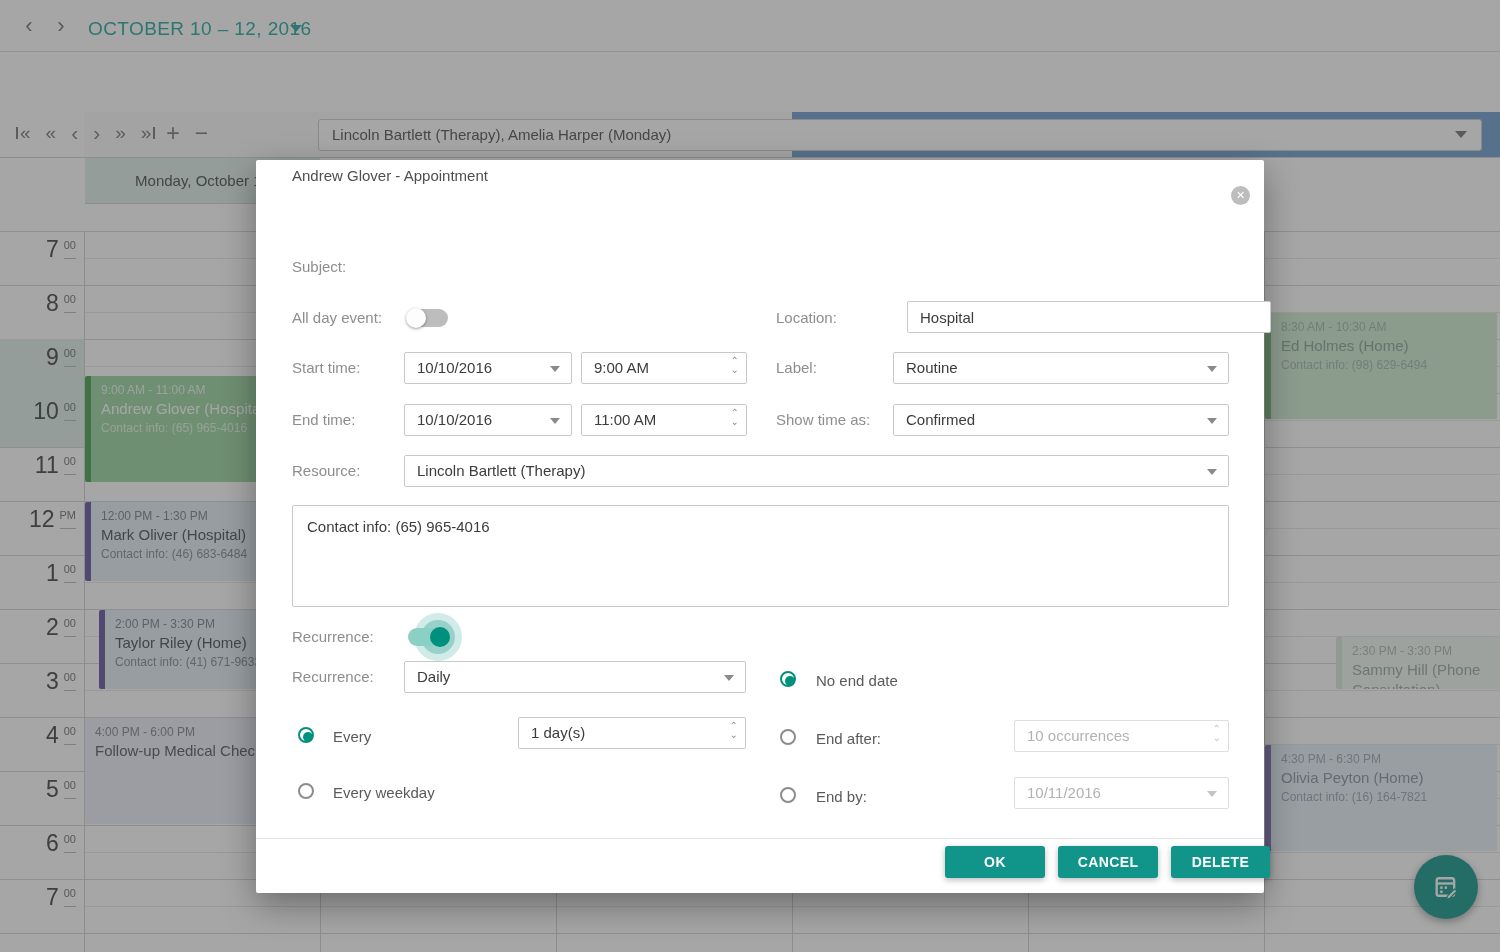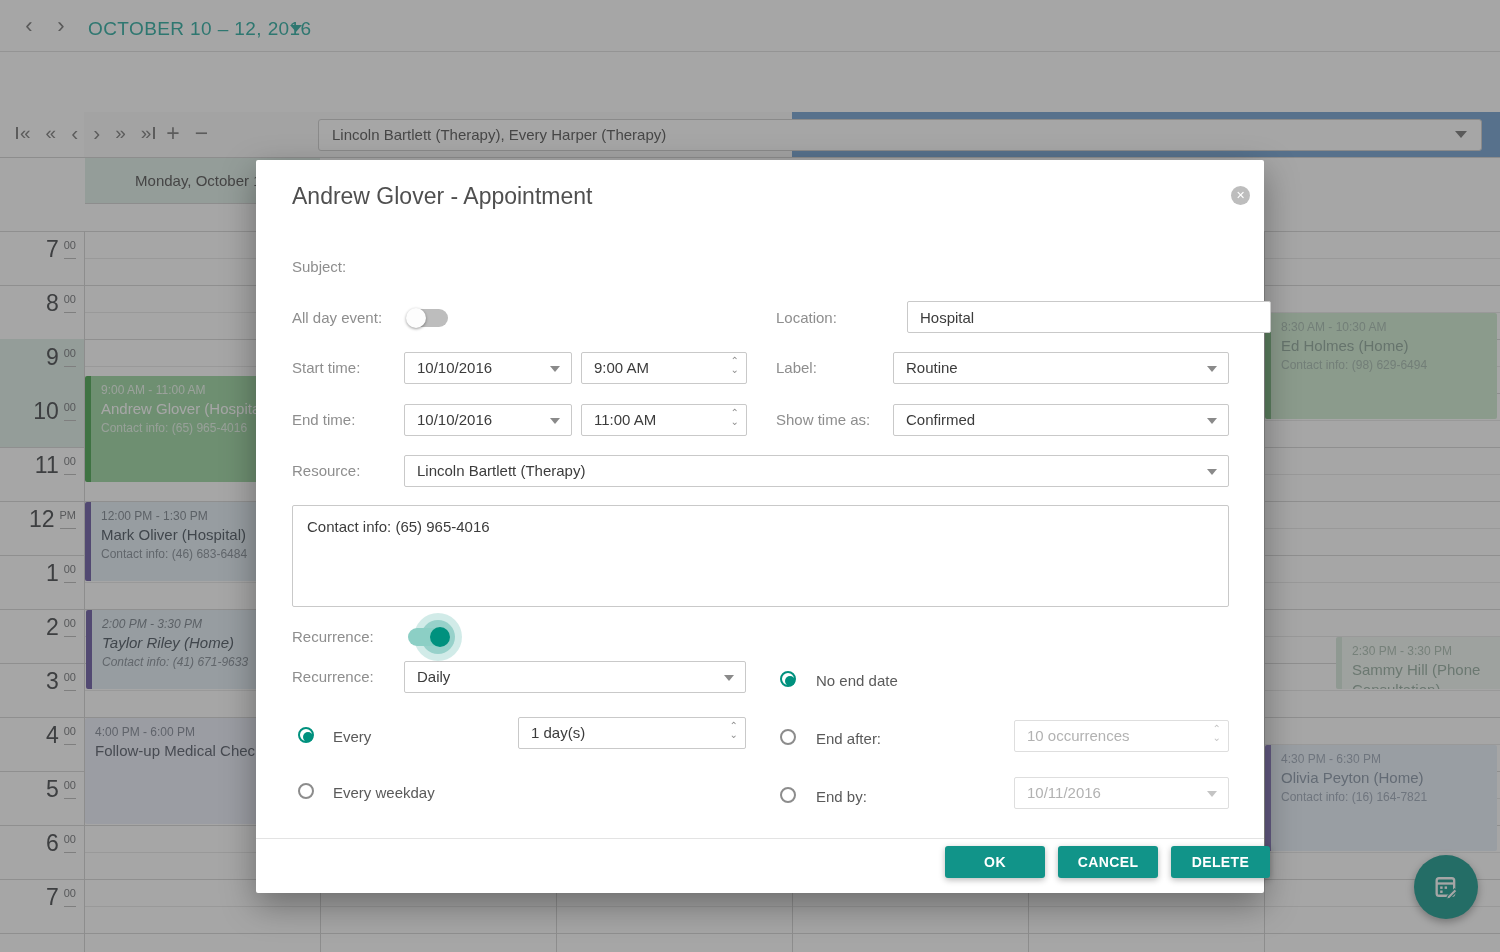--- a/index.html
+++ b/index.html
@@ -83,21 +83,21 @@
   .fld{position:absolute;height:32px;border:1px solid #c9c9c9;border-radius:2px;background:#fff;}
   .fld .val{position:absolute;left:12px;top:6px;font-size:15px;color:#3c3c3c;white-space:nowrap;}
   .fld .arrow{position:absolute;right:11px;top:13px;width:0;height:0;border-left:5px solid transparent;border-right:5px solid transparent;border-top:6px solid #8a8a8a;}
   .fld .spin{position:absolute;right:7px;top:3px;display:flex;flex-direction:column;color:#8f8f8f;font-size:10px;line-height:9px;text-align:center;}
   .fld.disabled{border-color:#dedede;}
   .fld.disabled .val{color:#b2b2b2;}
   .fld.disabled .arrow{border-top-color:#c4c4c4;}
   .fld.disabled .spin{color:#c4c4c4;}
   input.fld-in{position:absolute;height:32px;border:1px solid #c9c9c9;border-radius:2px;background:#fff;
        font-family:inherit;font-size:15px;color:#3c3c3c;padding:0 12px;outline:none;}
-  #dlg-title{position:absolute;left:36px;top:23px;font-size:23px;color:#4f4f4f;}
+  #dlg-title{position:absolute;left:36px;top:7px;font-size:15px;color:#4f4f4f;}
   #dlg-close{position:absolute;left:975px;top:26px;width:19px;height:19px;border-radius:50%;background:#bdbdbd;
        color:#fff;font-size:11px;line-height:19px;text-align:center;cursor:pointer;font-weight:bold;}
   #dlg-desc{position:absolute;left:36px;top:345px;width:937px;height:102px;border:1px solid #c9c9c9;border-radius:2px;
        font-family:inherit;font-size:15px;color:#3c3c3c;padding:12px 14px;resize:none;outline:none;}
   
   .toggle{position:absolute;width:40px;height:18px;border-radius:9px;cursor:pointer;}
   .toggle.off{background:#bdbdbd;}
   .toggle.off .knob{position:absolute;left:-2px;top:-1px;width:20px;height:20px;border-radius:50%;background:#fdfdfd;box-shadow:0 1px 3px rgba(0,0,0,.4);}
   .toggle.on{background:#8ccfc5;}
   .toggle.on .knob{position:absolute;right:-2px;top:-1px;width:20px;height:20px;border-radius:50%;background:var(--accent-dark);z-index:2;}
@@ -215,21 +215,21 @@
         <div class="ev ev-green-solid" style="left: 85px; width: 231px; top: 340px; height: 106px; margin-top: 36px;">
           <div class="t">9:00 AM - 11:00 AM</div>
           <div class="ti">Andrew Glover (Hospital)</div>
           <div class="no">Contact info: (65) 965-4016</div>
         </div>
         <div class="ev ev-blue-purple" style="left: 85px; width: 231px; top: 502px; height: 79px;">
           <div class="t">12:00 PM - 1:30 PM</div>
           <div class="ti">Mark Oliver (Hospital)</div>
           <div class="no">Contact info: (46) 683-6484</div>
         </div>
-        <div class="ev ev-blue-purple" style="left: 86px; width: 231px; top: 610px; height: 79px; font-style: italic;">
+        <div class="ev ev-blue-purple" style="left: 99px; width: 231px; top: 610px; height: 79px;">
           <div class="t">2:00 PM - 3:30 PM</div>
           <div class="ti">Taylor Riley (Home)</div>
           <div class="no">Contact info: (41) 671-9633</div>
         </div>
         <div class="ev ev-lavender" style="left: 85px; width: 231px; top: 718px; height: 106px;">
           <div class="t">4:00 PM - 6:00 PM</div>
           <div class="ti">Follow-up Medical Check</div>
         </div>
         <div class="ev ev-green-light" style="left: 1265px; width: 232px; top: 313px; height: 106px;">
           <div class="t">8:30 AM - 10:30 AM</div>
@@ -266,21 +266,21 @@
         <span class="pager-ic bar-l">«</span>
         <span class="pager-ic">«</span>
         <span class="pager-ic small">‹</span>
         <span class="pager-ic small">›</span>
         <span class="pager-ic">»</span>
         <span class="pager-ic bar-r">»</span>
         <span class="pager-ic math">+</span>
         <span class="pager-ic math">−</span>
       </div>
       <div id="resource-select">
-        <span class="txt">Lincoln Bartlett (Therapy), Every Harper (Therapy)</span>
+        <span class="txt">Lincoln Bartlett (Therapy), Amelia Harper (Monday)</span>
         <span class="arrow"></span>
       </div>
     </div>
 
     <div id="navbar">
       <span class="nav-chev" id="nav-prev">‹</span>
       <span class="nav-chev" id="nav-next">›</span>
       <span id="nav-title">OCTOBER 10 – 12, 2016</span>
       <span id="nav-caret"></span>
     </div>

